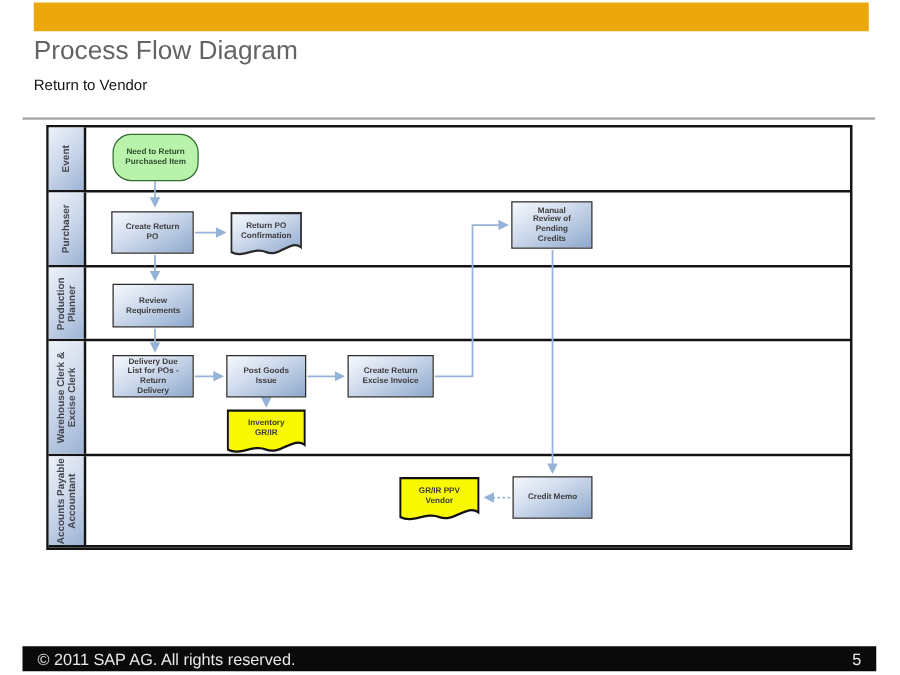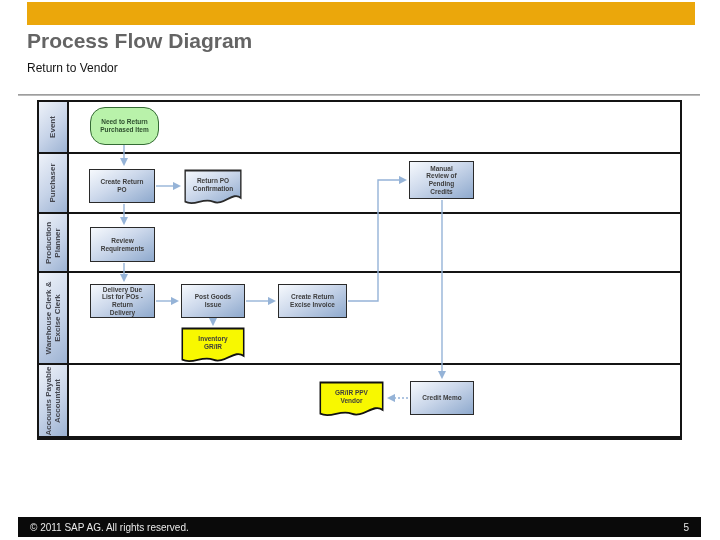--- a/index.html
+++ b/index.html
@@ -1,21 +1,21 @@
 <!DOCTYPE html>
 <html><head>
 <meta charset="utf-8">
 <style>
   * { margin:0; padding:0; box-sizing:border-box; }
   html,body { width:720px; height:540px; background:#fff; }
   body { font-family:"Liberation Sans", sans-serif; position:relative; overflow:hidden; }
   .slide { position:absolute; left:0; top:0; width:720px; height:540px; background:#fff; }
 
   .accent-bar { position:absolute; left:27px; top:2px; width:668px; height:23px; background:#ebA70b; }
-  .title { position:absolute; left:27px; top:29px; font-size:21px; font-weight:bold; color:#646464; }
+  .title { position:absolute; left:27px; top:29px; font-size:21px; font-weight:normal; color:#646464; }
   .subtitle { position:absolute; left:27px; top:61px; font-size:12px; color:#141414; }
   .divider { position:absolute; left:18px; top:94px; width:682px; height:2px;
              background:linear-gradient(#8f8f8f,#c9c9c9); }
 
   .diagram { position:absolute; left:37px; top:100px; width:645px; height:340px;
              border:2px solid #141414; background:#fff; }
   .lane { position:relative; width:100%; border-bottom:2px solid #141414; }
   .lane:last-child { border-bottom:none; }
   .lane-label { position:absolute; left:0; top:0; width:30px; height:100%;
                 border-right:2px solid #141414;
@@ -172,18 +172,18 @@
 
       <div class="node rect" style="left:371px; top:279px; width:64px; height:34px">
         <span>Credit Memo</span>
       </div>
     </div>
   </div>
 
 
   <div style="position:absolute; left:18px; top:517px; width:683px; height:20px; background:#0a0a0a;
               display:flex; align-items:center; justify-content:space-between;
-              padding:0 12px; color:#e8e8e8; font-size:10px;">
+              padding:0 12px; color:#e8e8e8; font-size:13px;">
     <span>© 2011 SAP AG. All rights reserved.</span>
     <span>5</span>
   </div>
 
 </div>
 
 </body></html>

